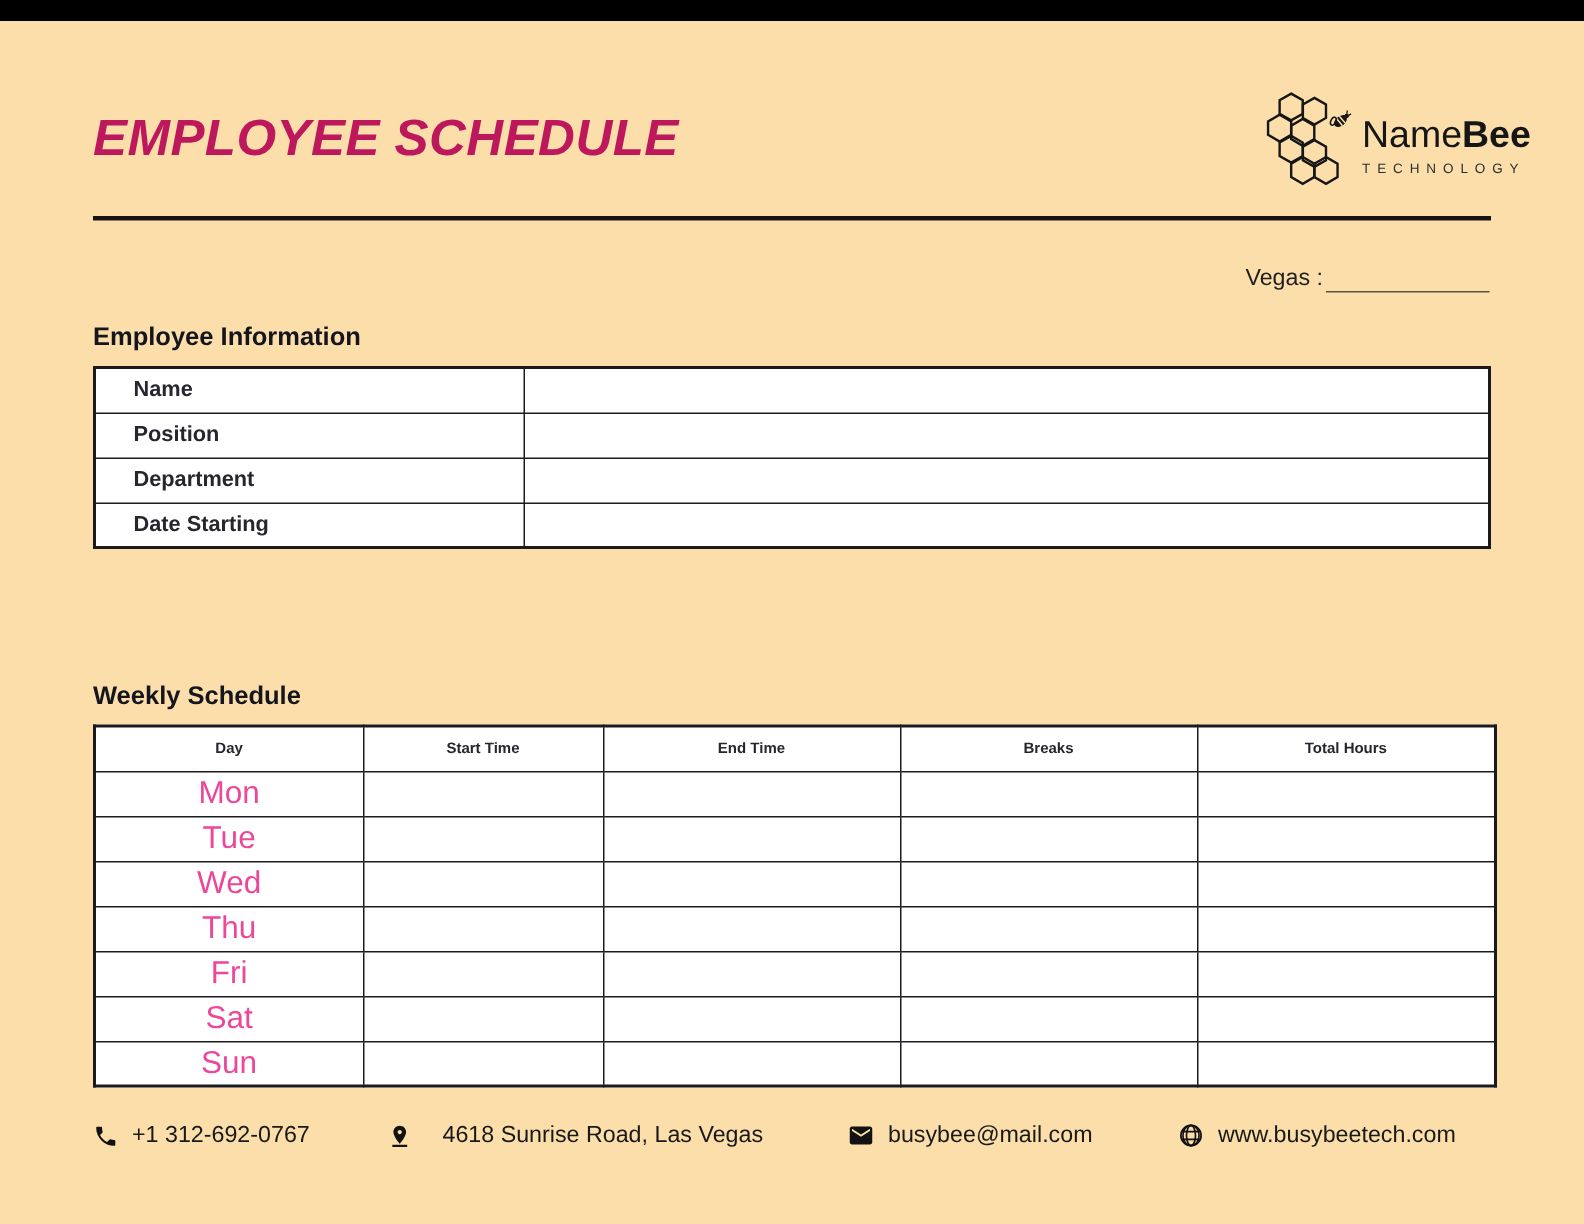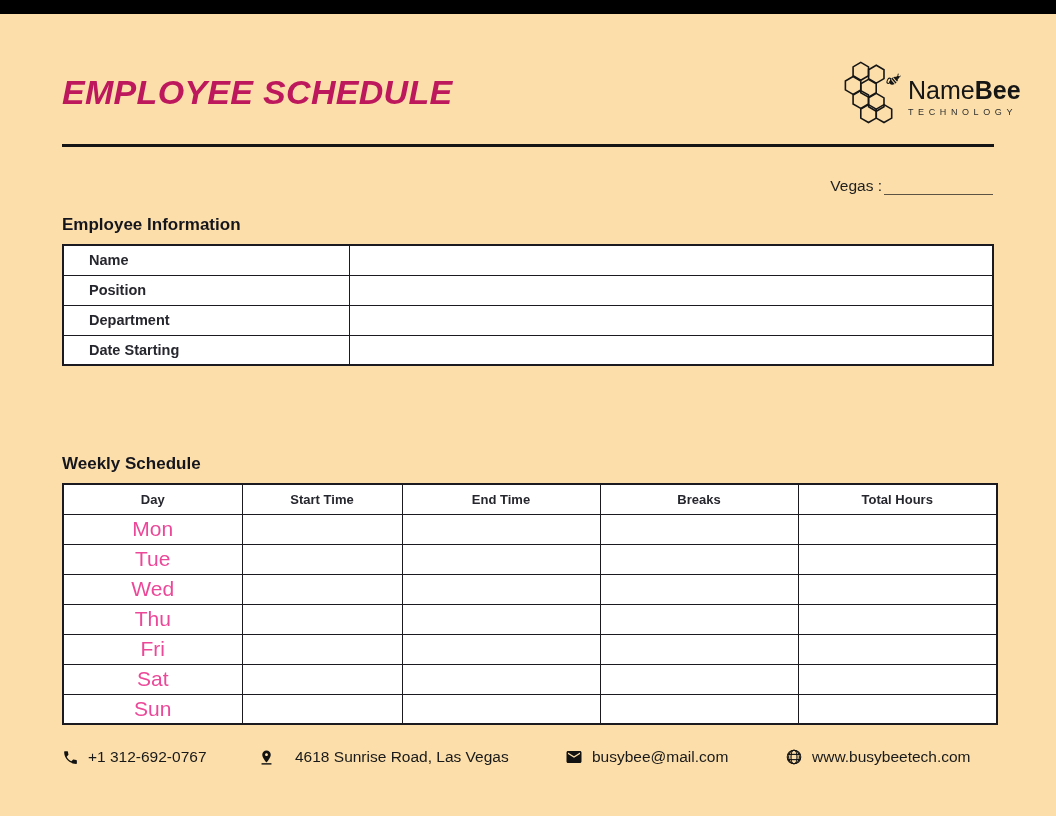--- a/index.html
+++ b/index.html
@@ -36,21 +36,21 @@
   .heading-weekly { top:454px; }
 
   table { border-collapse:collapse; table-layout:fixed; background:#fff; }
   .emp-table { position:absolute; left:62px; top:244px; width:932px; border:2px solid #1a1a20; }
   .emp-table td { border:1.6px solid #1a1a20; height:30px; font-size:14.5px; }
   .emp-table td.label-cell { width:286px; font-weight:700; color:#26262e; padding-left:25px; }
   .emp-table td.value-cell { background:#fff; }
 
   .weekly-table { position:absolute; left:62px; top:483px; width:934px; border:2px solid #1a1a20; }
   .weekly-table th, .weekly-table td { border:1.6px solid #1a1a20; height:30px; }
-  .weekly-table th { font-size:13px; font-weight:700; color:#26262e; text-align:center; }
+  .weekly-table th { font-size:10px; font-weight:700; color:#26262e; text-align:center; }
   .weekly-table td.day-cell { font-size:21px; color:#ec4899; text-align:center;margin-top:16px; }
   .weekly-table td.input-cell { background:#fff; }
 
   .footer { position:absolute; top:744px; left:62px; width:932px; height:26px; }
   .footer-item { position:absolute; top:0; display:flex; align-items:center; gap:9px; font-size:15.5px; color:#191919; height:26px; white-space:nowrap; }
   .footer-item svg { display:block; flex:none; }
   .fi-phone { left:0; }
   .fi-address { left:196px;gap:20px; }
   .fi-email { left:503px;text-align:right; }
   .fi-website { left:723px; }

